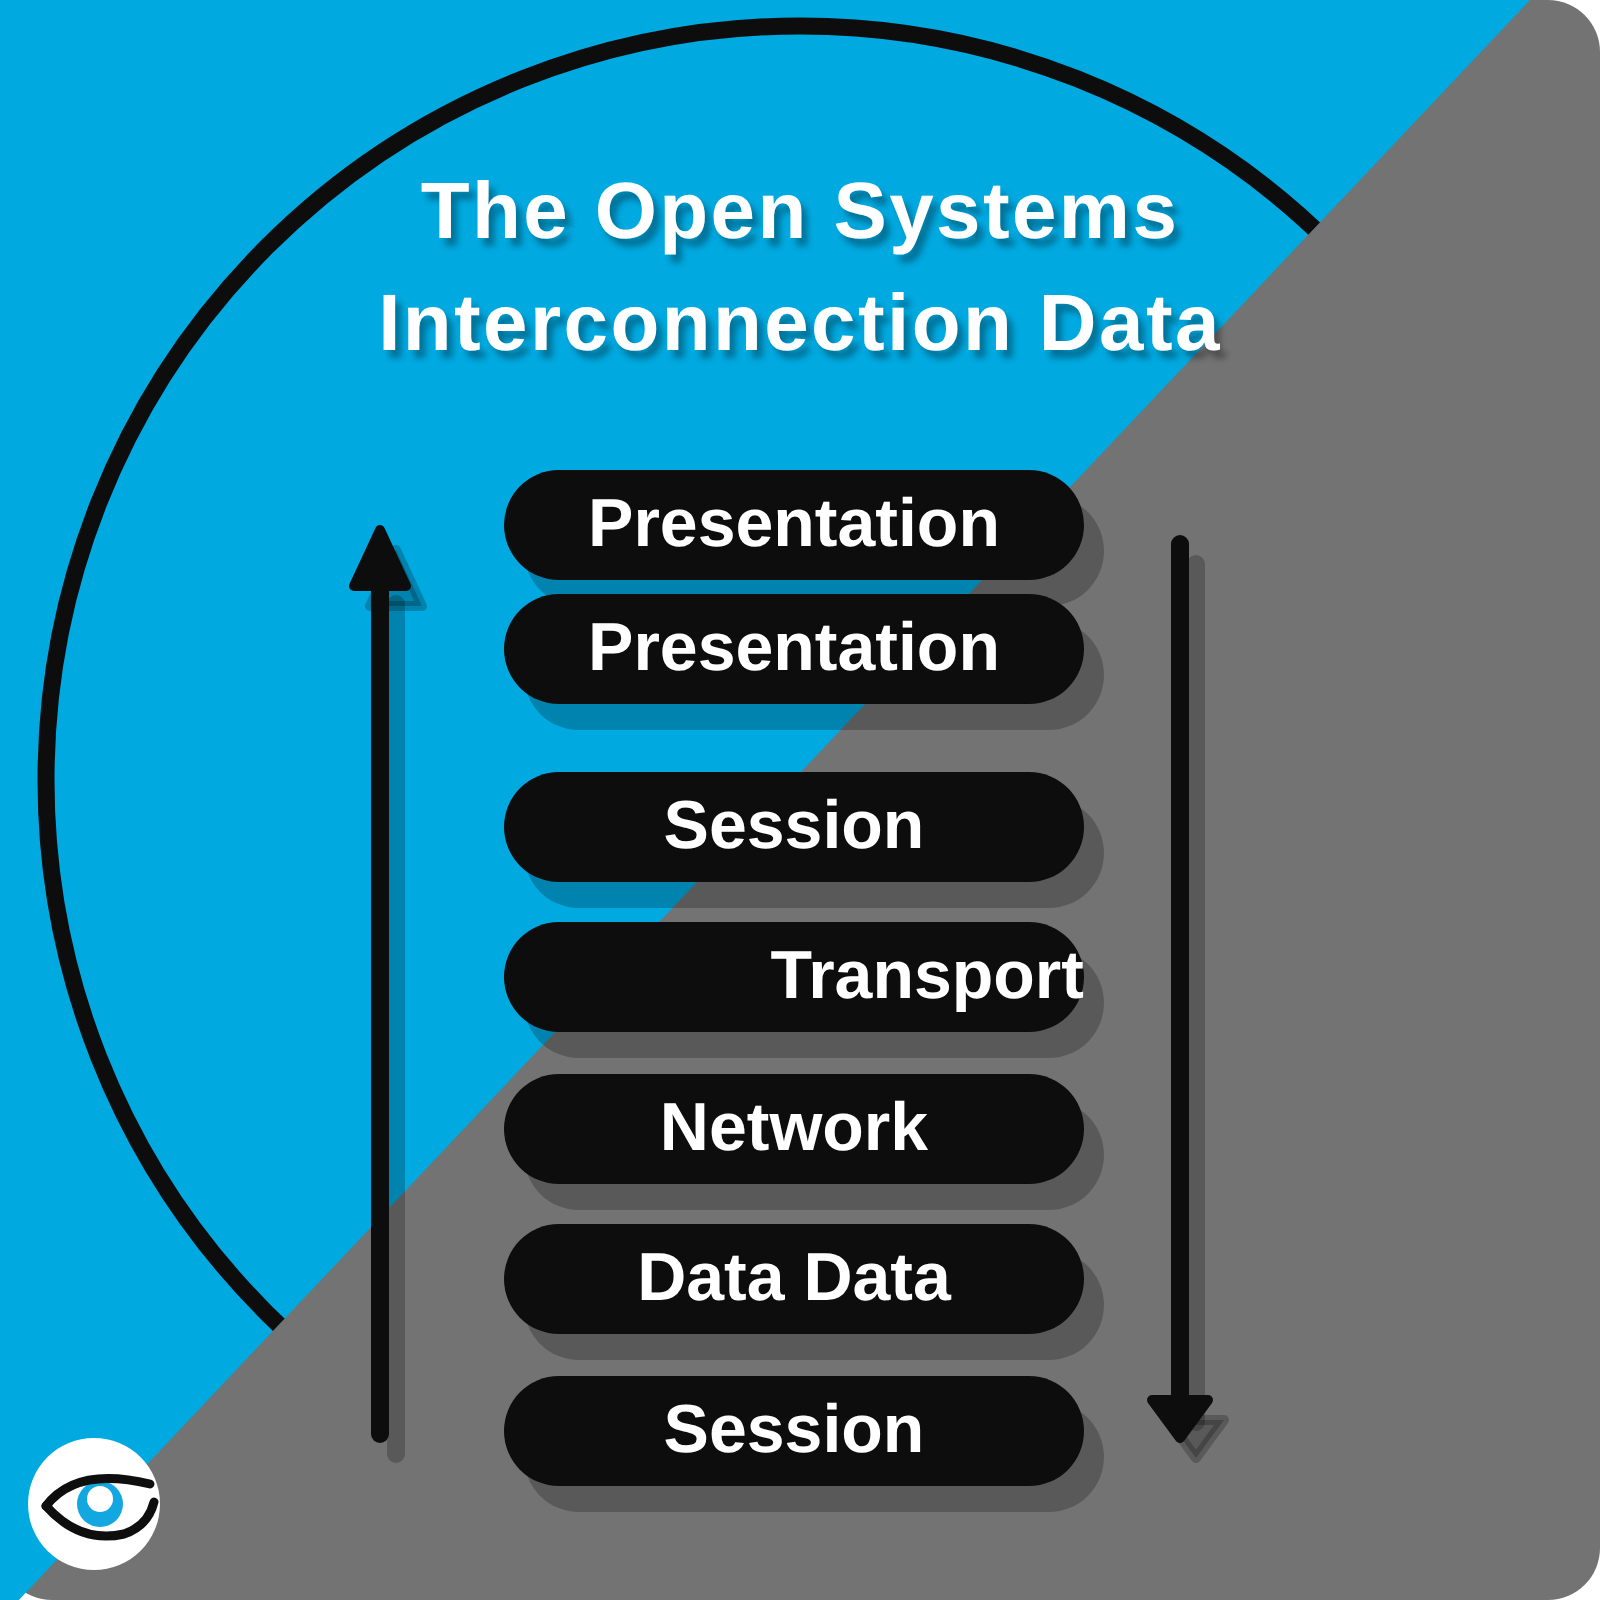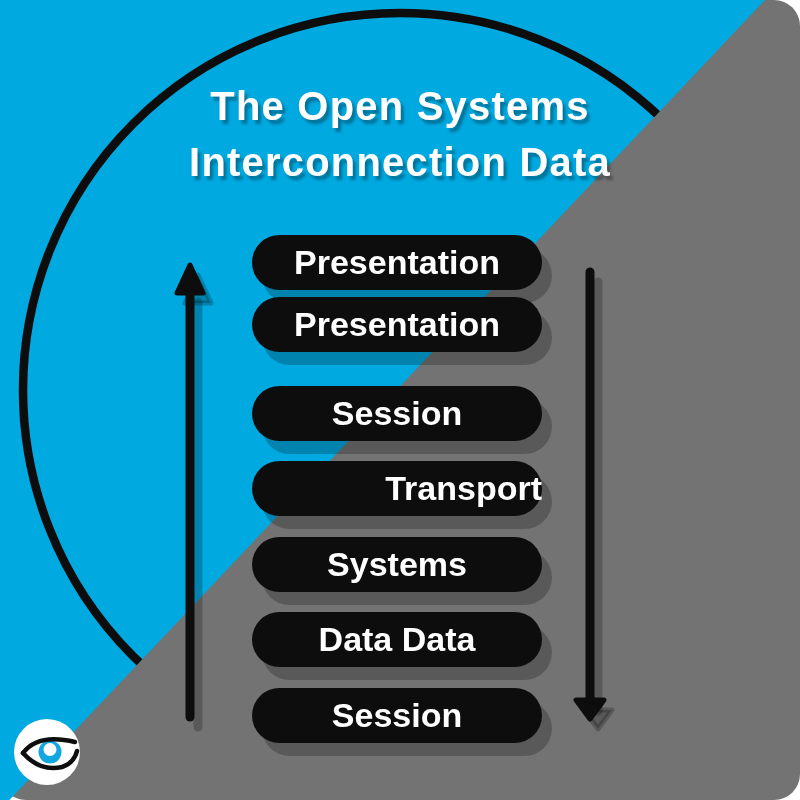--- a/index.html
+++ b/index.html
@@ -94,21 +94,21 @@
 
   <div class="title">
     <div>The Open Systems</div>
     <div>Interconnection Data</div>
   </div>
 
   <div class="pill pill-1">Presentation</div>
   <div class="pill pill-2">Presentation</div>
   <div class="pill pill-3">Session</div>
   <div class="pill pill-4">Transport</div>
-  <div class="pill pill-5">Systems</div>
+  <div class="pill pill-5">Network</div>
   <div class="pill pill-6">Data Data</div>
   <div class="pill pill-7">Session</div>
 
   <svg class="overlay-svg" viewBox="0 0 800 800">
 
     <g transform="translate(8,10)">
       <path d="M190 292 L190 717" stroke="rgba(0,0,0,0.22)" stroke-width="9" stroke-linecap="round" fill="none"></path>
       <path d="M177 293 L190 265 L203 293 Z" fill="rgba(0,0,0,0.22)" stroke="rgba(0,0,0,0.22)" stroke-width="5" stroke-linejoin="round"></path>
       <path d="M590 272 L590 701" stroke="rgba(0,0,0,0.22)" stroke-width="9" stroke-linecap="round" fill="none"></path>
       <path d="M576 700 L604 700 L590 719 Z" fill="rgba(0,0,0,0.22)" stroke="rgba(0,0,0,0.22)" stroke-width="5" stroke-linejoin="round"></path>

